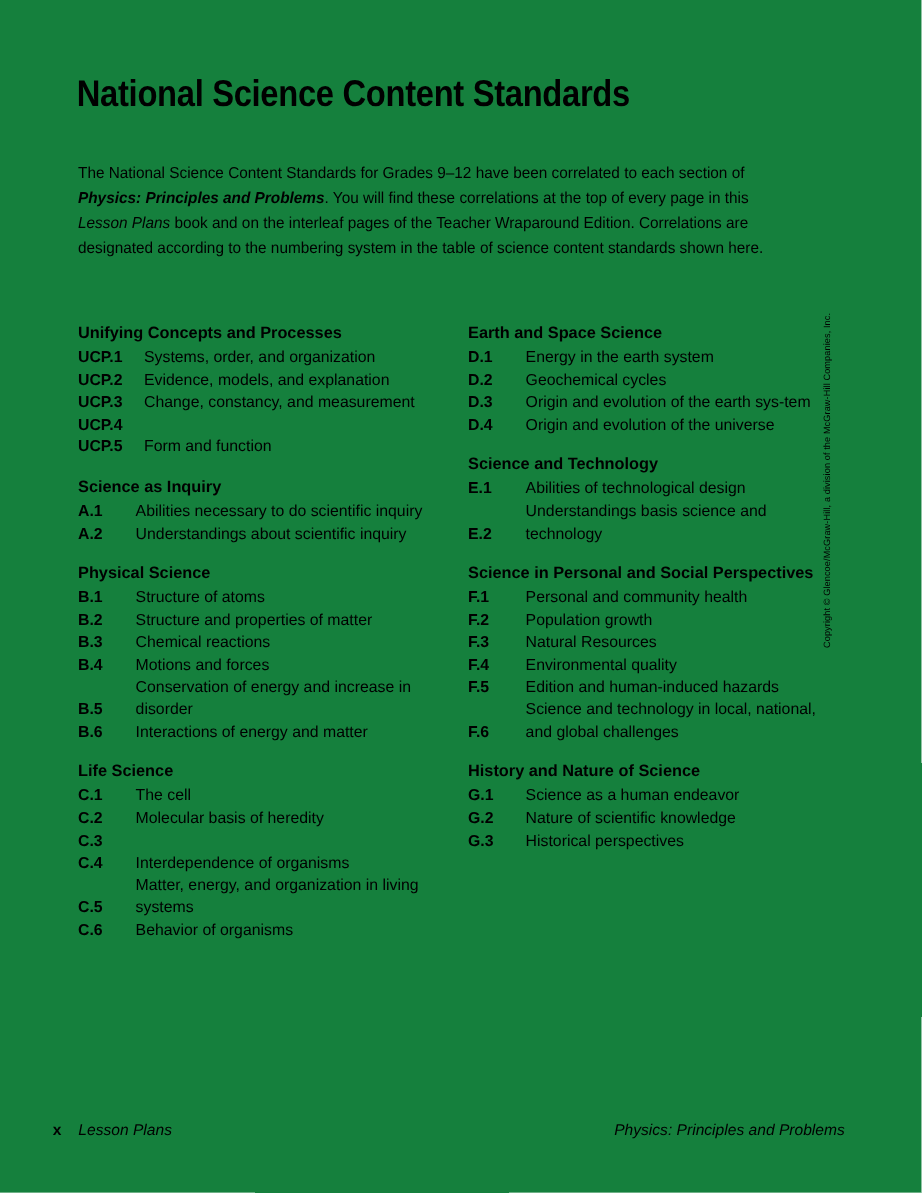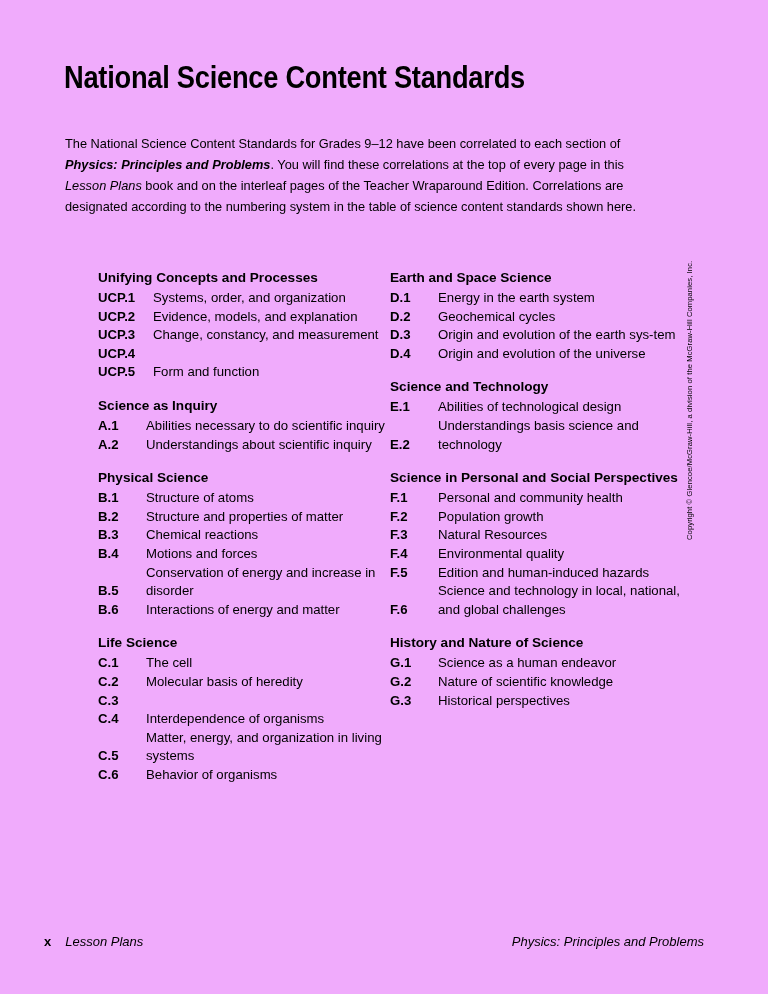--- a/index.html
+++ b/index.html
@@ -8,21 +8,21 @@
     background: #ffffff;
   }
   body {
     font-family: "Liberation Sans", sans-serif;
     color: #000000;
   }
   .page {
     position: relative;
     width: 768px;
     height: 994px;
-    background: #f0abfc;
+    background: #15803d;
     overflow: hidden;
   }
 
   
   .title {
     position: absolute;
     left: 64px;
     top: 40px;
     font-family: "Liberation Sans Narrow", "Liberation Sans", sans-serif;
     font-weight: bold;
@@ -47,21 +47,21 @@
   }
   .intro b { font-weight: bold; font-style: italic; }
   .intro i { font-style: italic; }
 
   
   .col {
     position: absolute;
     top: 268px;
     font-size: 13.2px;
   }
-  .col-left  { left: 65px;  width: 310px; margin-left: 33px; }
+  .col-left  { left: 65px;  width: 310px; }
   .col-right { left: 390px; width: 300px; }
 
   .section { margin-bottom: 14px; }
   .section:last-child { margin-bottom: 0; }
 
   .section-head {
     font-weight: bold;
     font-size: 13.6px;
     line-height: 20px;
     margin-bottom: 1px;

